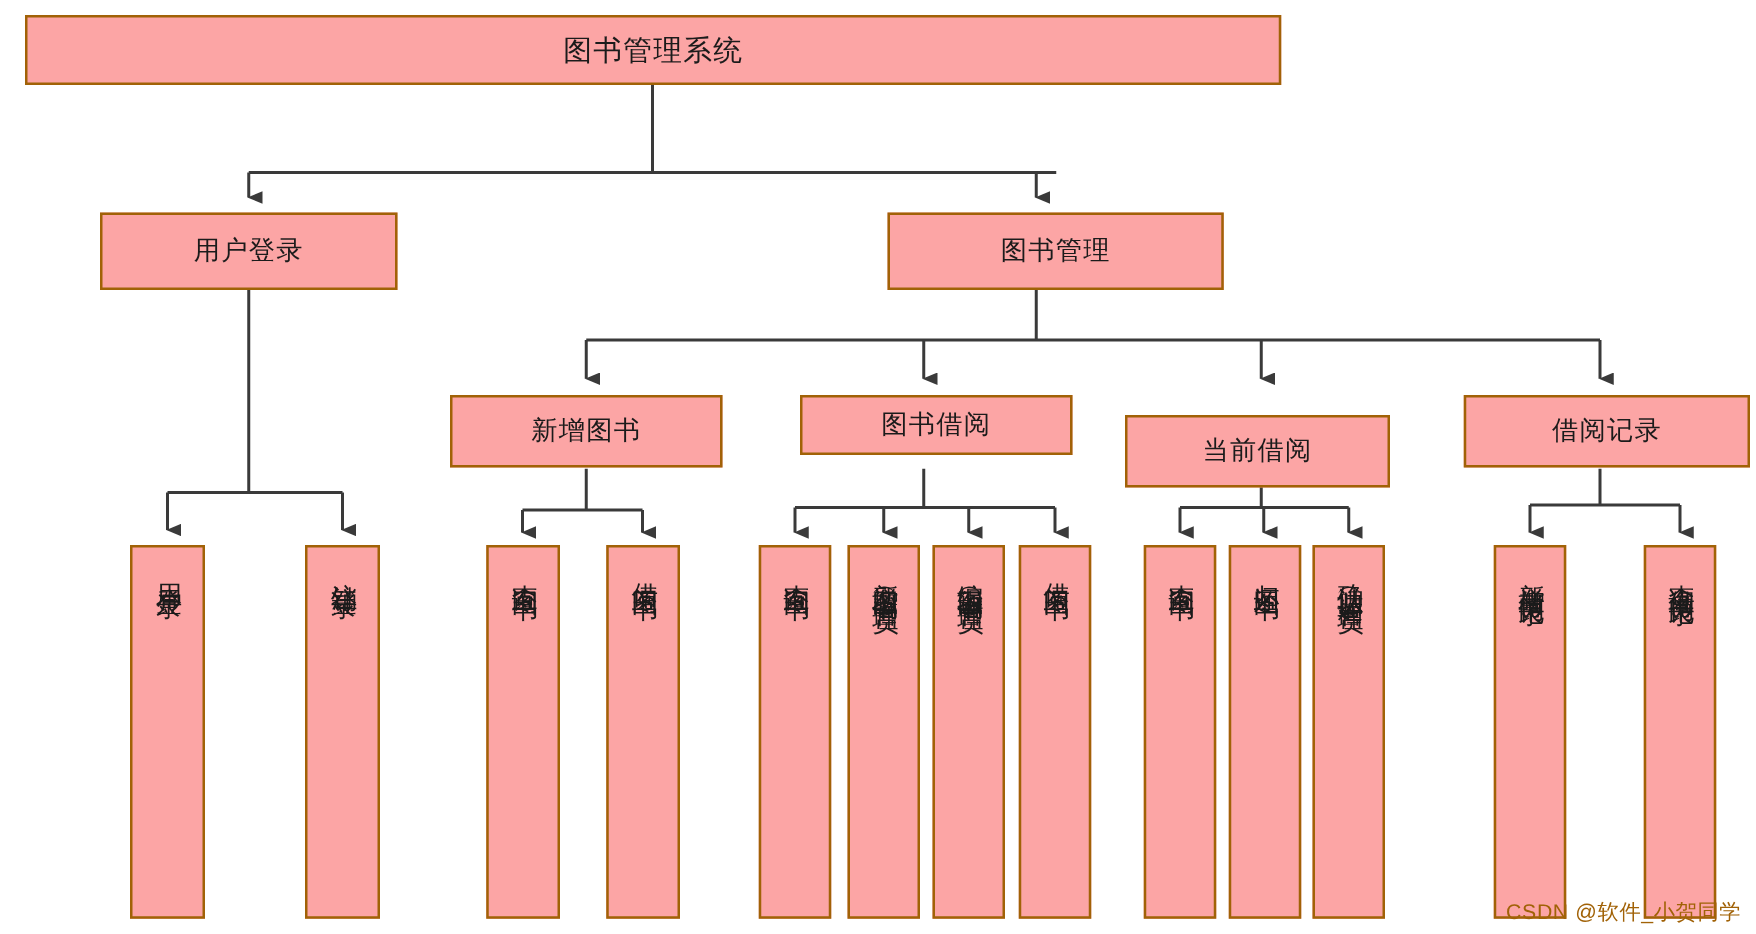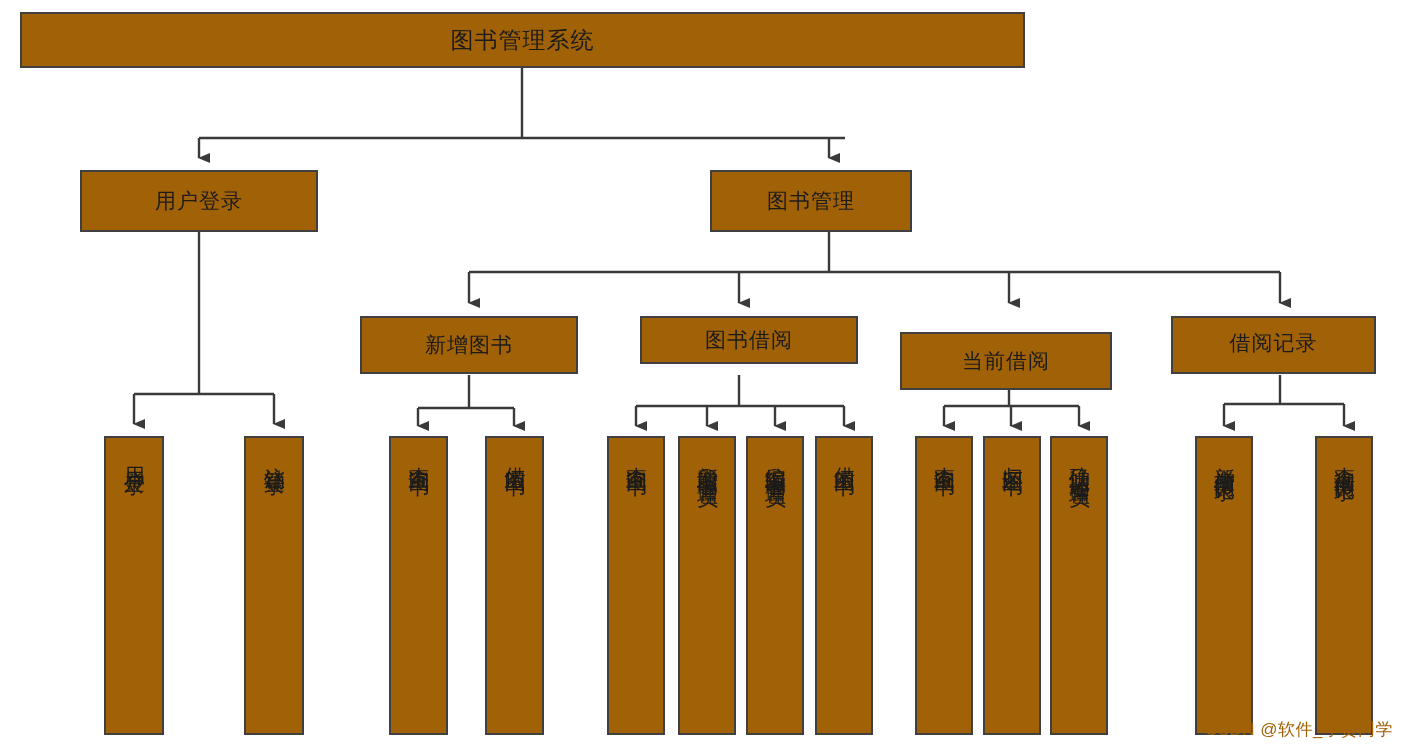--- a/index.html
+++ b/index.html
@@ -24,22 +24,22 @@
     left: 0;
     top: 0;
     width: 1405px;
     height: 747px;
     pointer-events: none;
   }
   
   .node {
     position: absolute;
     box-sizing: border-box;
-    background: #a16207;
-    border: 2px solid #404040;
+    background: #fca5a5;
+    border: 2px solid #a16207;
     display: flex;
     align-items: center;
     justify-content: center;
     color: #1b1b1b;
     z-index: 2;
   }
   .node.lvl0 { font-size: 23px; }
   .node.lvl1 { font-size: 21px; }
   .node.lvl2 { font-size: 21px; }
 
@@ -133,37 +133,37 @@
   </svg>
 
   <div class="node lvl0" style="left:20px; top:12px; width:1005px; height:56px;">
     <span class="label">图书管理系统</span>
   </div>
 
   <div class="node lvl1" style="left:80px; top:170px; width:238px; height:62px;">
     <span class="label">用户登录</span>
   </div>
 
-  <div class="node lvl1" style="left:710px; top:170px; width:202px; height:62px;">
+  <div class="node lvl1" style="left:710px; top:170px; width:269px; height:62px;">
     <span class="label">图书管理</span>
   </div>
 
   <div class="node lvl2" style="left:360px; top:316px; width:218px; height:58px;">
     <span class="label">新增图书</span>
   </div>
 
   <div class="node lvl2" style="left:640px; top:316px; width:218px; height:48px;">
     <span class="label">图书借阅</span>
   </div>
 
   <div class="node lvl2" style="left:900px; top:332px; width:212px; height:58px;">
     <span class="label">当前借阅</span>
   </div>
 
-  <div class="node lvl2" style="left:1171px; top:316px; width:205px; height:58px;font-family:Liberation Mono, monospace;">
+  <div class="node lvl2" style="left:1171px; top:316px; width:229px; height:58px;">
     <span class="label">借阅记录</span>
   </div>
 
   <div class="node leaf" style="left:104px; top:436px; width:60px; height:299px;">
     <span class="label">用户登录</span>
   </div>
 
   <div class="node leaf" style="left:244px; top:436px; width:60px; height:299px;">
     <span class="label">注销登录</span>
   </div>

